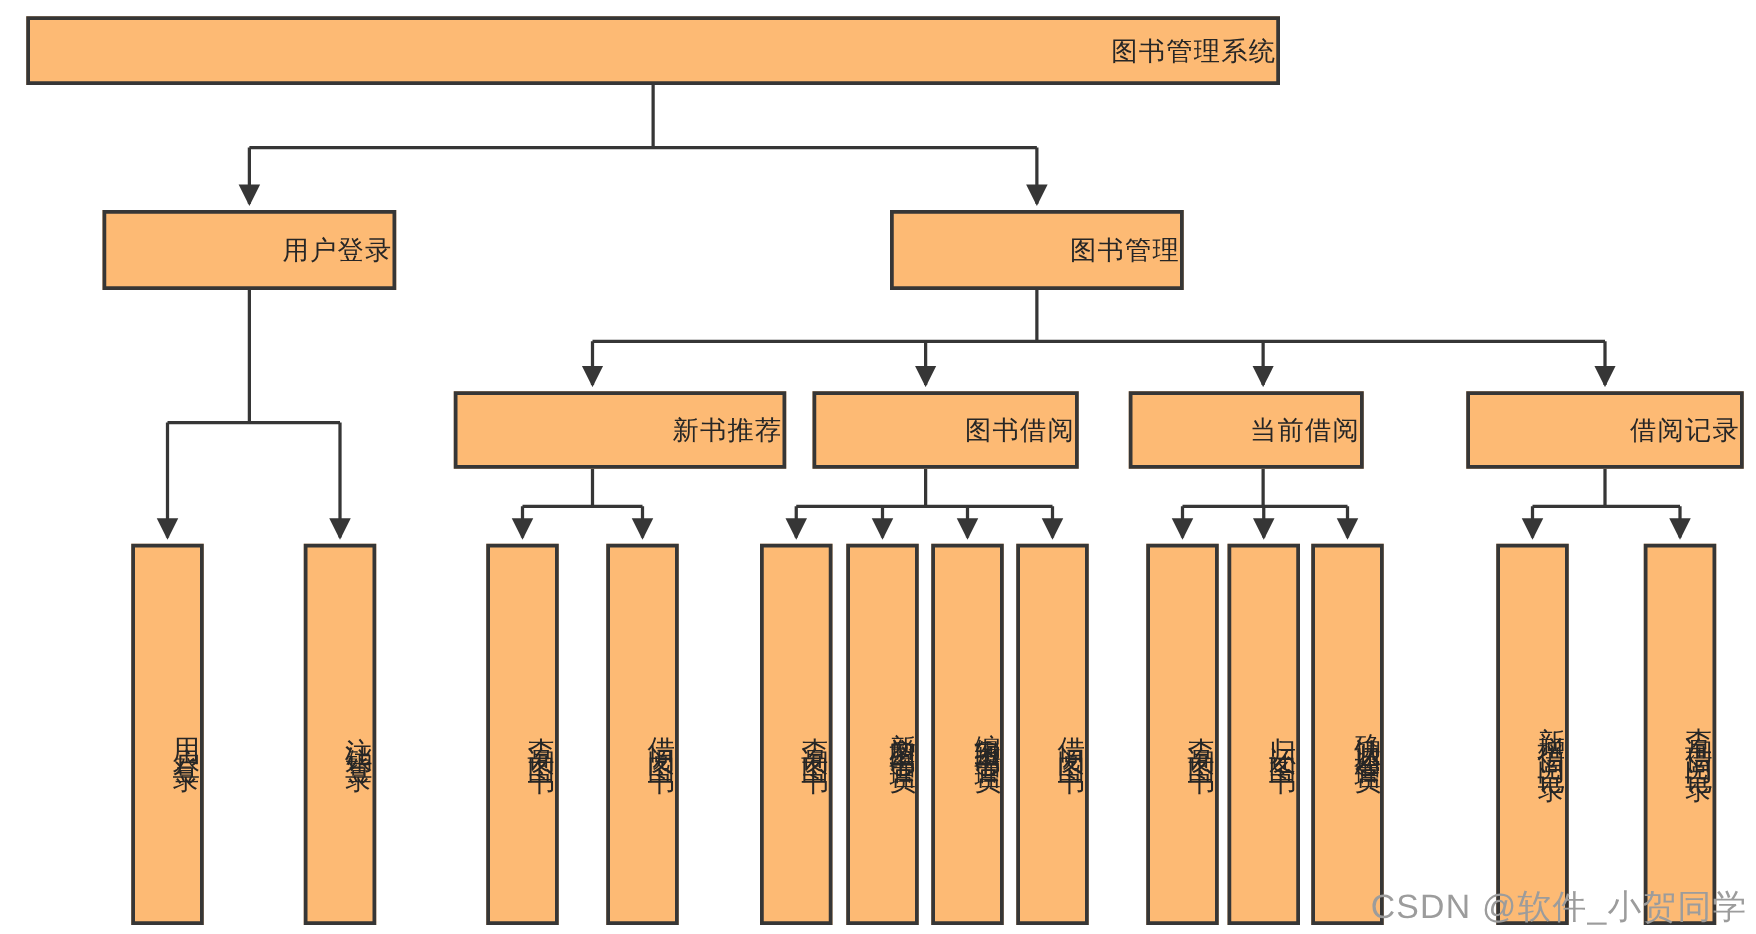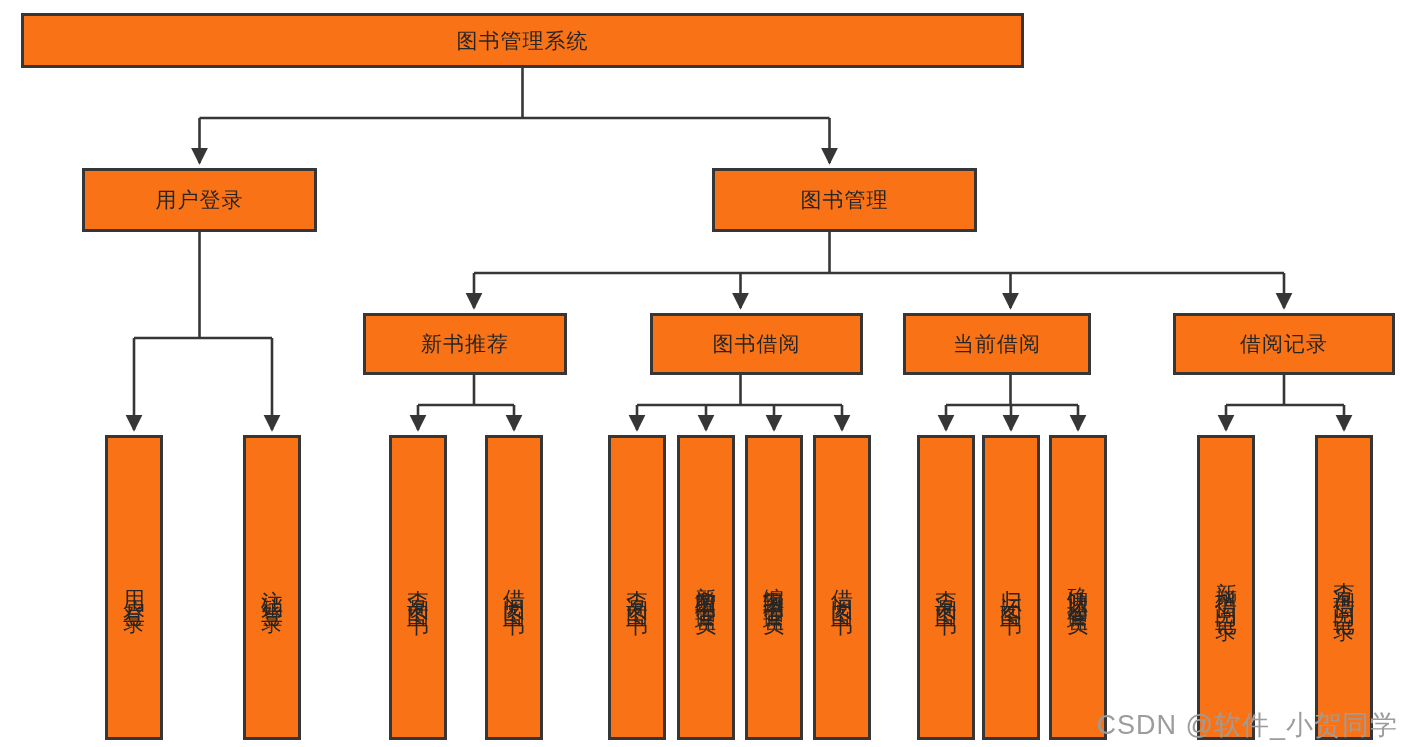--- a/index.html
+++ b/index.html
@@ -12,26 +12,26 @@
     overflow: hidden;
   }
   .connectors {
     position: absolute;
     left: 0; top: 0;
     width: 1405px; height: 747px;
   }
   .node {
     position: absolute;
     box-sizing: border-box;
-    background: #f97316;
+    background: #fdba74;
     border: 3px solid #363636;
     color: #262626;
     display: flex;
     align-items: center;
-    justify-content: center;
+    justify-content: flex-end;
     text-align: center;
   }
   .h-node { font-size: 21px; letter-spacing: 1px; }
   .leaf {
     width: 58px;
     top: 435px;
     height: 305px;
     font-size: 22px;
   }
   .vtext {
@@ -47,22 +47,22 @@
     right: 7px;
     bottom: 4px;
     font-size: 27px;
     color: #9c9c9c;
     letter-spacing: 1px;
     z-index: 5;
   }
   
   #n-root   { left: 21px;  top: 13px;  width: 1003px; height: 55px; }
   #n-login  { left: 82px;  top: 168px; width: 235px;  height: 64px; }
-  #n-mgmt   { left: 712px; top: 168px; width: 265px;  height: 64px; }
-  #n-nbr    { left: 363px; top: 313px; width: 204px;  height: 62px; }
+  #n-mgmt   { left: 712px; top: 168px; width: 235px;  height: 64px; }
+  #n-nbr    { left: 363px; top: 313px; width: 266px;  height: 62px; }
   #n-bb     { left: 650px; top: 313px; width: 213px;  height: 62px; }
   #n-cb     { left: 903px; top: 313px; width: 188px;  height: 62px; }
   #n-br     { left: 1173px;top: 313px; width: 222px;  height: 62px; }
   #l-ulogin { left: 105px; }
   #l-logout { left: 243px; }
   #l-nbr-q  { left: 389px; }
   #l-nbr-b  { left: 485px; }
   #l-bb-q   { left: 608px; }
   #l-bb-add { left: 677px; }
   #l-bb-edit{ left: 745px; }

